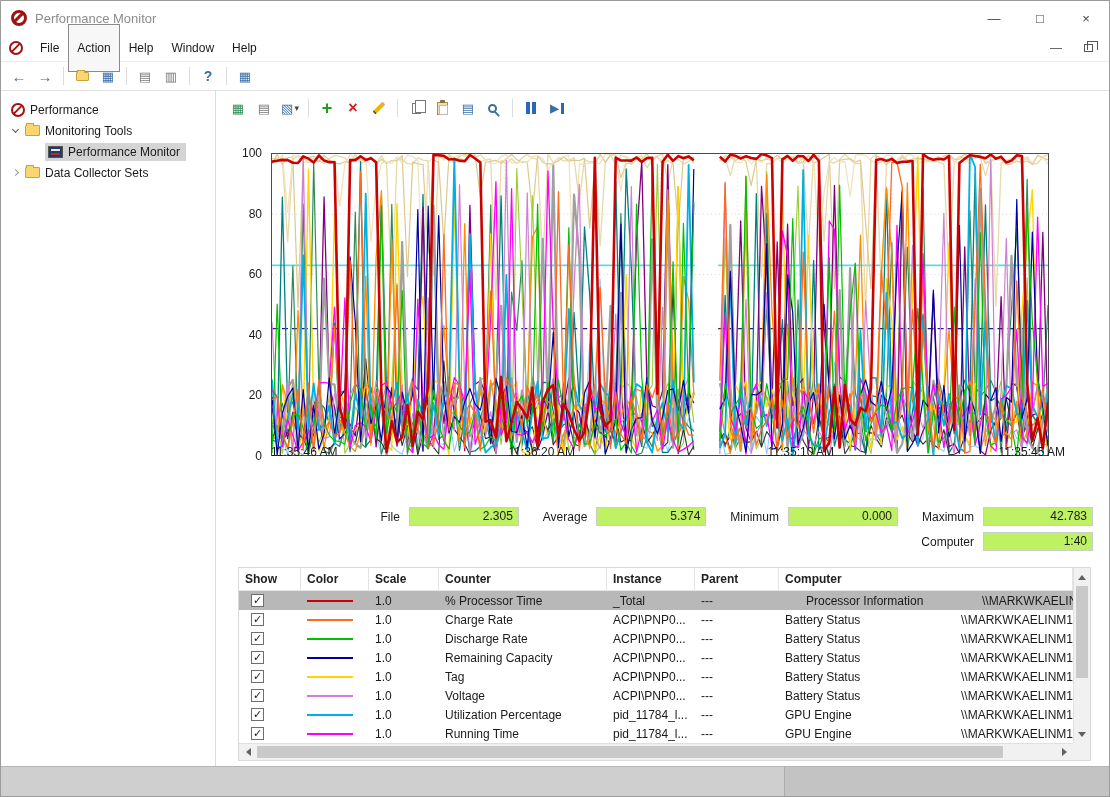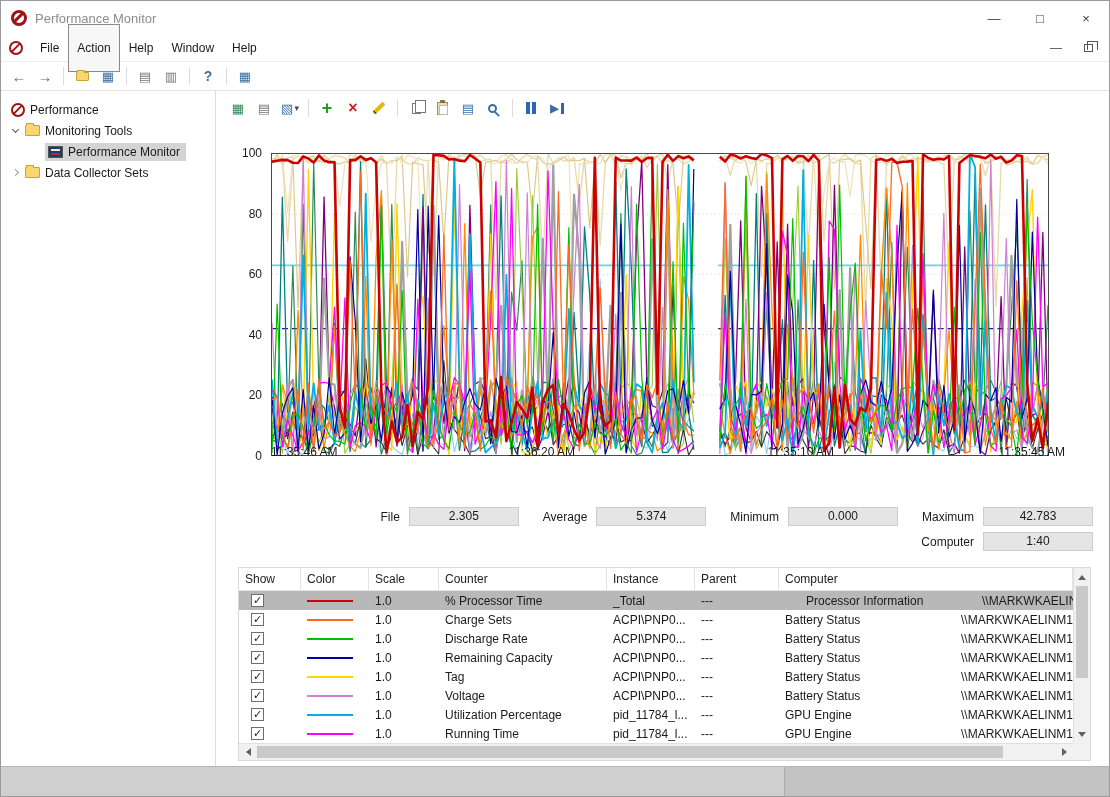--- a/index.html
+++ b/index.html
@@ -92,27 +92,27 @@
   .ylab { position:absolute; left:0; width:46px; text-align:right; font-size:12px; color:#1a1a1a; }
   .xlabs { position:absolute; left:55px; top:320px; width:778px; height:16px; }
   .xlab { position:absolute; top:0; font-size:12px; color:#1a1a1a; white-space:nowrap; }
 
   
   .stats-row { position:absolute; right:16px; display:flex; align-items:center; }
   .stats1 { top:416px; }
   .stats2 { top:441px; }
   .stat-label { margin-right:9px; }
   .stat-label.ml { margin-left:24px; }
-  .stat-box { width:110px; height:19px; border:1px solid #ccc; background:#e5e5e5; text-align:center;
+  .stat-box { width:110px; height:19px; border:1px solid #ccc; background:#bef264; text-align:right;
     padding:0 5px; line-height:17px; font-size:12px; }
 
   
   .ctable { position:absolute; left:22px; right:18px; top:476px; height:194px;
     border:1px solid #d9d9d9; background:#fff; }
-  .thead { display:flex; height:23px; border-bottom:1px solid #e6e6e6; padding-right:17px; }
+  .thead { display:flex; height:23px; border-bottom:1px solid #e6e6e6; padding-right:17px;font-weight:bold; }
   .th { padding-left:6px; border-right:1px solid #e3e3e3; display:flex; align-items:center;
     height:100%; font-size:12px; color:#222; white-space:nowrap; overflow:hidden; }
   .tbody { position:absolute; left:0; right:17px; top:23px; bottom:17px; overflow:hidden; }
   .tr { display:flex; height:19px; align-items:center; background:#fff; }
   .tr.sel { background:#b8b8b8; }
   .td { display:flex; align-items:center; height:100%; overflow:hidden; }
   .td.txt { padding-left:6px; white-space:nowrap; font-size:12px; }
   .cbx { width:13px; height:13px; border:1px solid #6e6e6e; background:#fff; font-size:11px;
     line-height:11px; text-align:center; color:#1a1a1a; margin-left:12px; flex:0 0 auto; }
   .sw { width:46px; height:2px; margin-left:6px; flex:0 0 auto; }
@@ -386,21 +386,21 @@
             <div class="td txt" style="flex: 1 1 0%;">\\MARKWKAELINM1</div>
           </div>
           <div class="tr">
             <div class="td" style="width: 62px;">
               <span class="cbx">✓</span>
             </div>
             <div class="td" style="width: 68px;">
               <span class="sw" style="background: rgb(255, 106, 30);"></span>
             </div>
             <div class="td txt" style="width: 70px;">1.0</div>
-            <div class="td txt" style="width: 168px;">Charge Sets</div>
+            <div class="td txt" style="width: 168px;">Charge Rate</div>
             <div class="td txt" style="width: 88px;">ACPI\PNP0...</div>
             <div class="td txt" style="width: 84px;">---</div>
             <div class="td txt" style="width: 176px;">Battery Status</div>
             <div class="td txt" style="flex: 1 1 0%;">\\MARKWKAELINM1</div>
           </div>
           <div class="tr">
             <div class="td" style="width: 62px;">
               <span class="cbx">✓</span>
             </div>
             <div class="td" style="width: 68px;">

